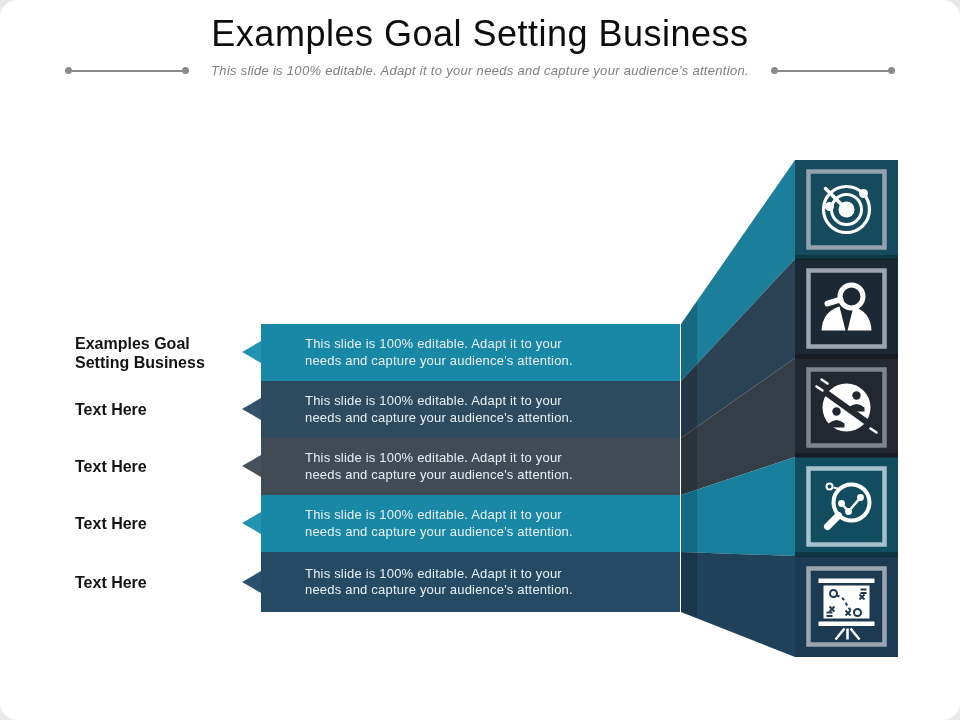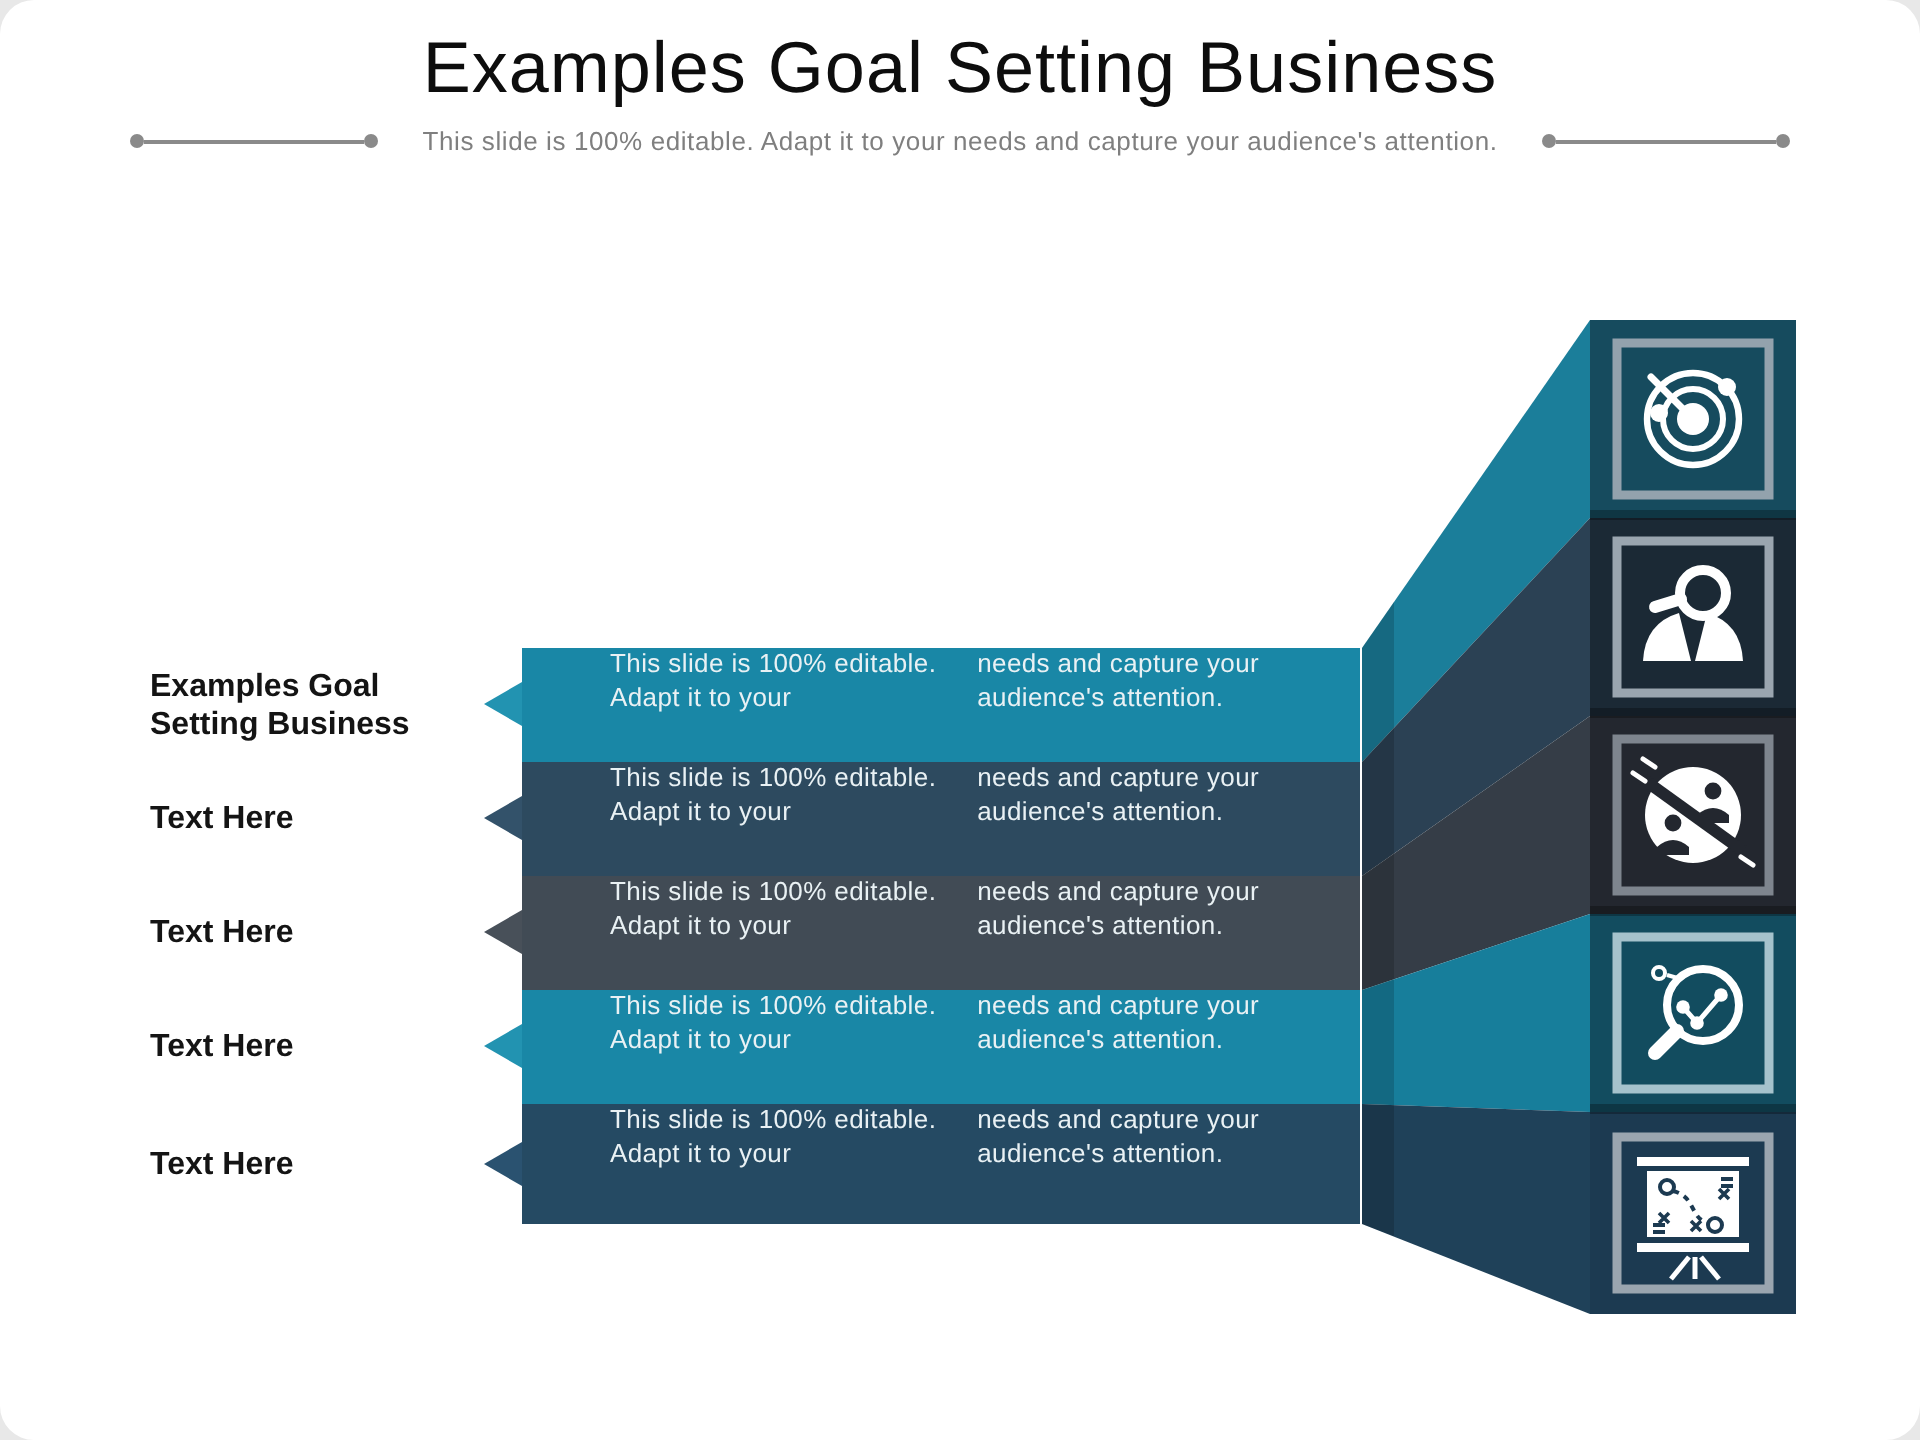--- a/index.html
+++ b/index.html
@@ -6,35 +6,35 @@
   .slide{
     position:relative;width:960px;height:720px;background:#ffffff;
     font-family:"Liberation Sans","DejaVu Sans",sans-serif;overflow:hidden;border-radius:17px;
   }
   .title{
     position:absolute;top:13px;left:0;width:100%;text-align:center;
     font-size:36px;font-weight:400;color:#0d0d0d;letter-spacing:.5px;
   }
   .subtitle-row{
     position:absolute;top:63px;left:0;width:100%;
-    display:flex;align-items:center;justify-content:center;gap:22px;
+    display:flex;align-items:center;justify-content:center;gap:22px;font-style:italic;
   }
   .deco{display:flex;align-items:center;}
   .deco .dot{width:7px;height:7px;border-radius:50%;background:#8a8a8a;}
   .deco .rule{width:110px;height:2px;background:#8a8a8a;}
   .subtitle{
     font-size:13px;color:#7f7f7f;letter-spacing:.3px;white-space:nowrap;
   }
   .row-label{
     position:absolute;left:75px;width:160px;display:flex;align-items:center;
     font-size:16px;font-weight:700;color:#141414;line-height:19px;
   }
   .bar{
     position:absolute;left:261px;width:419px;
-    display:flex;flex-direction:row;justify-content:center;
+    display:flex;flex-direction:column;justify-content:center;
     padding-left:44px;box-sizing:border-box;
   }
   .bar .desc{font-size:13px;line-height:16.5px;color:#e9f1f4;letter-spacing:.2px;}
   .notch{
     position:absolute;left:-19px;width:0;height:0;
     border-top:11px solid transparent;border-bottom:11px solid transparent;
     border-right:19px solid #000;
   }
   .funnel{position:absolute;left:681px;top:150px;}
 </style>

